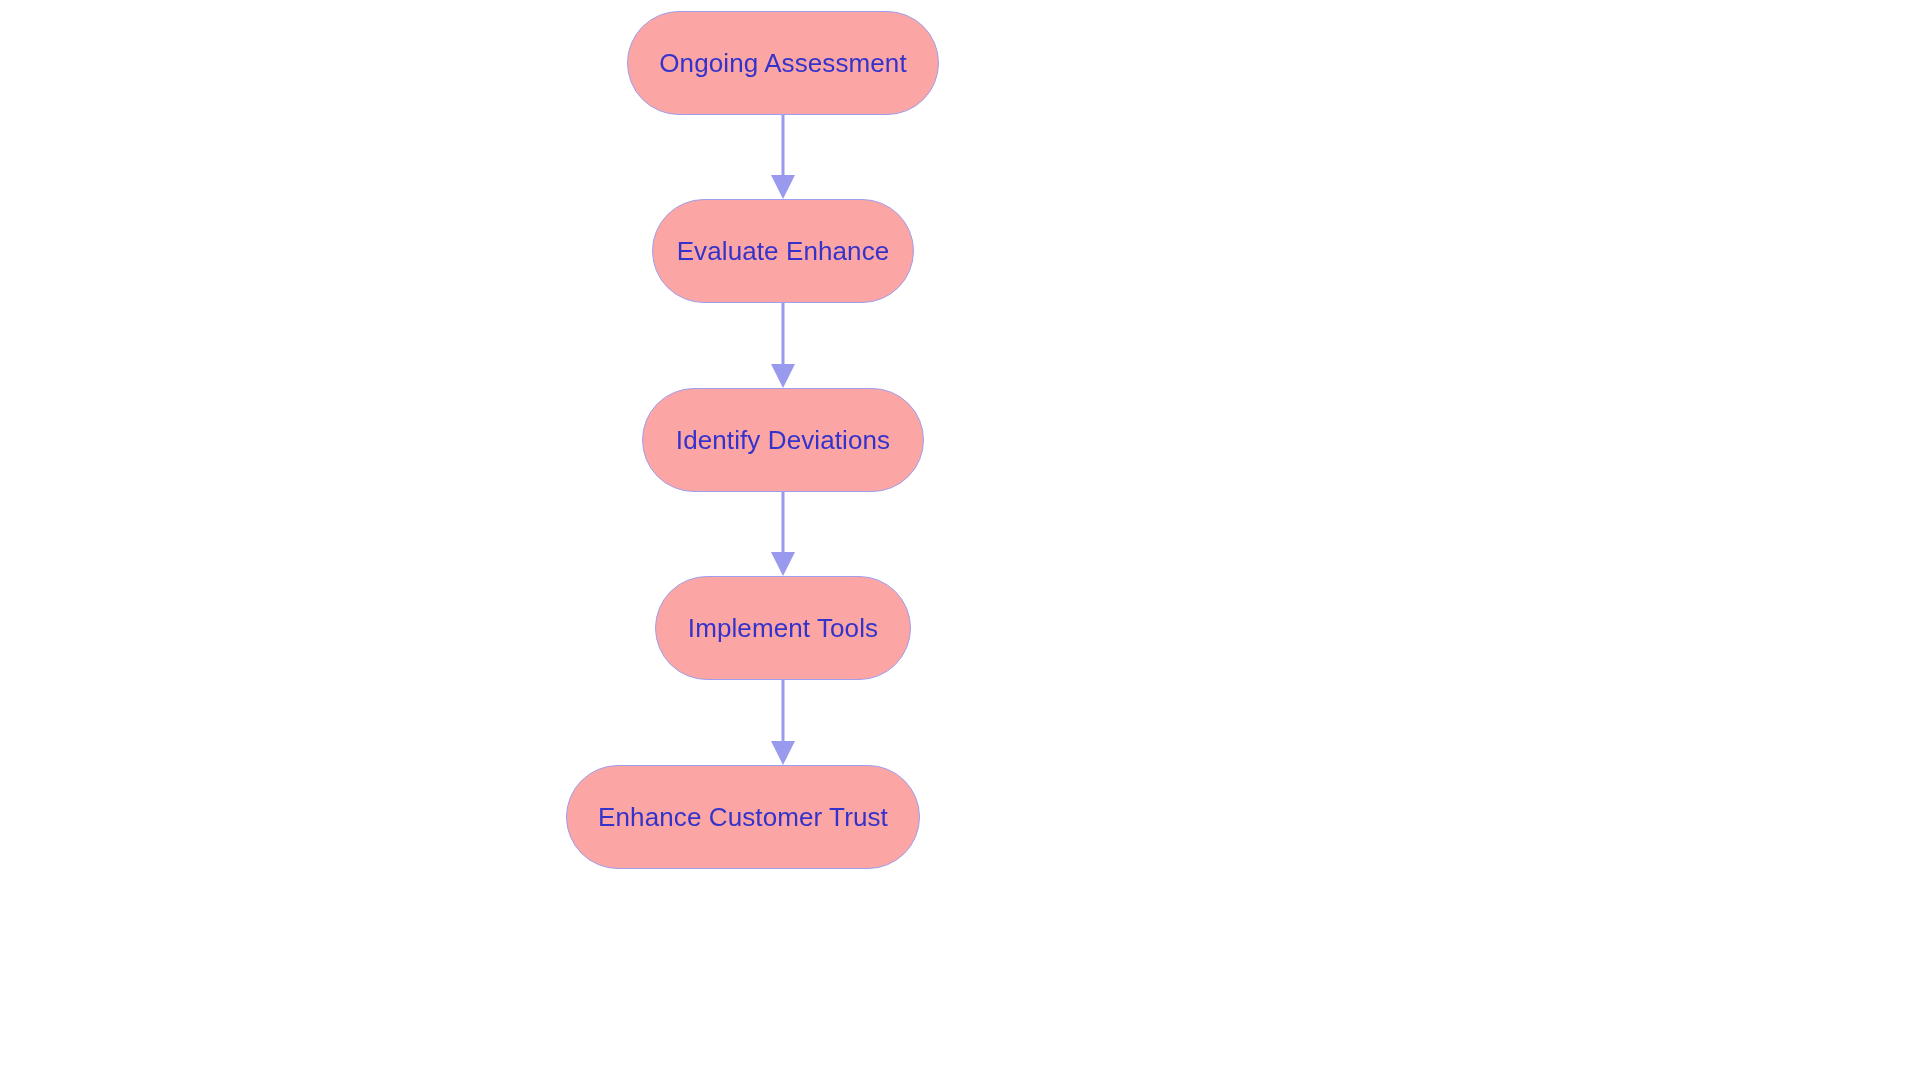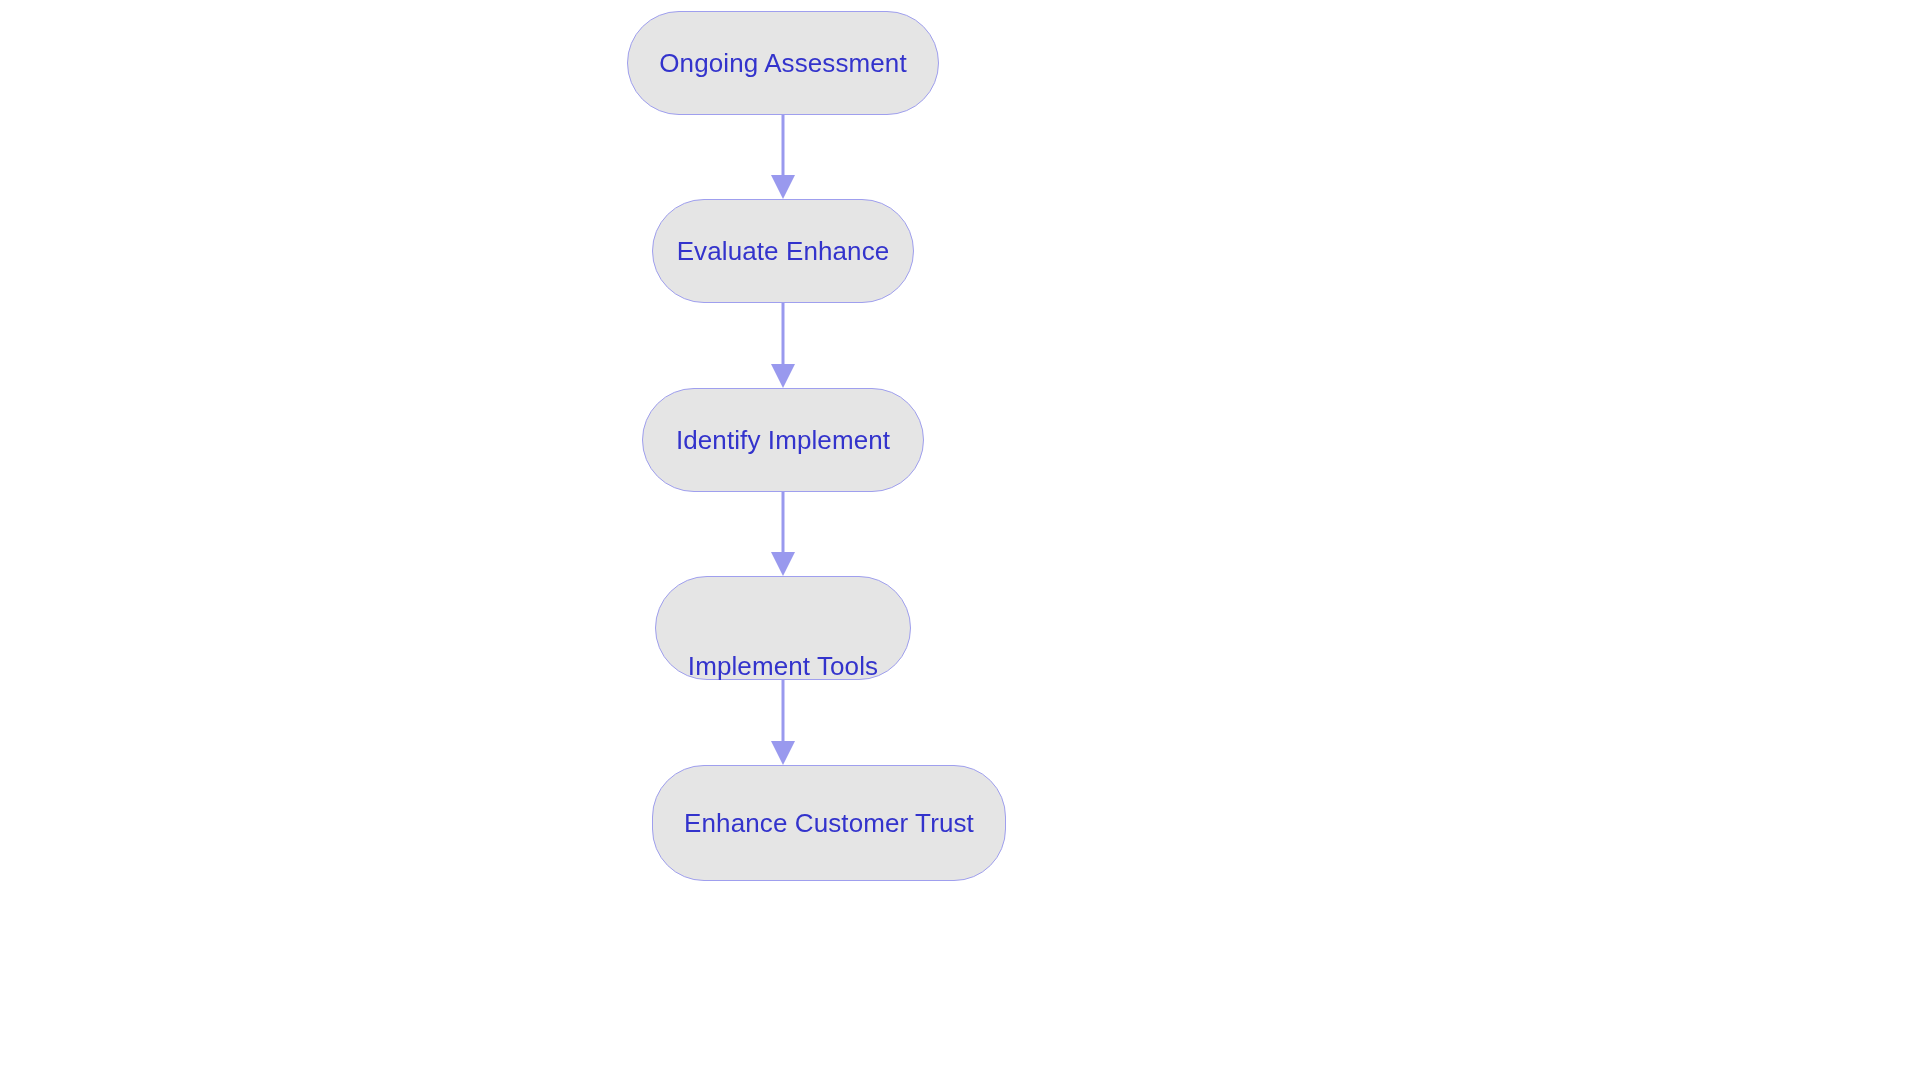--- a/index.html
+++ b/index.html
@@ -18,21 +18,21 @@
     width: 1920px;
     height: 1083px;
     background: #ffffff;
   }
   .flow-node {
     position: absolute;
     box-sizing: border-box;
     display: flex;
     align-items: center;
     justify-content: center;
-    background: #e5e5e5;
+    background: #fca5a5;
     border: 1.6px solid #9f9fee;
     border-radius: 52px;
     transform: translateX(-50%);
   }
   .flow-node-label {
     font-family: "Liberation Sans", sans-serif;
     font-size: 26px;
     font-weight: 400;
     color: #3333cc;
     letter-spacing: 0.1px;
@@ -72,24 +72,24 @@
 
   <div class="flow-node" style="left:783px; top:11px; width:312px; height:104px;">
     <span class="flow-node-label">Ongoing Assessment</span>
   </div>
 
   <div class="flow-node" style="left:783px; top:199px; width:262px; height:104px;">
     <span class="flow-node-label">Evaluate Enhance</span>
   </div>
 
   <div class="flow-node" style="left:783px; top:388px; width:282px; height:104px;">
-    <span class="flow-node-label">Identify Implement</span>
+    <span class="flow-node-label">Identify Deviations</span>
   </div>
 
-  <div class="flow-node" style="left:783px; top:576px; width:256px; height:104px;align-items:flex-end;">
+  <div class="flow-node" style="left:783px; top:576px; width:256px; height:104px;">
     <span class="flow-node-label">Implement Tools</span>
   </div>
 
-  <div class="flow-node" style="left:829px; top:765px; width:354px; height:116px;">
+  <div class="flow-node" style="left:743px; top:765px; width:354px; height:104px;">
     <span class="flow-node-label">Enhance Customer Trust</span>
   </div>
 
 </div>
 
 </body></html>

